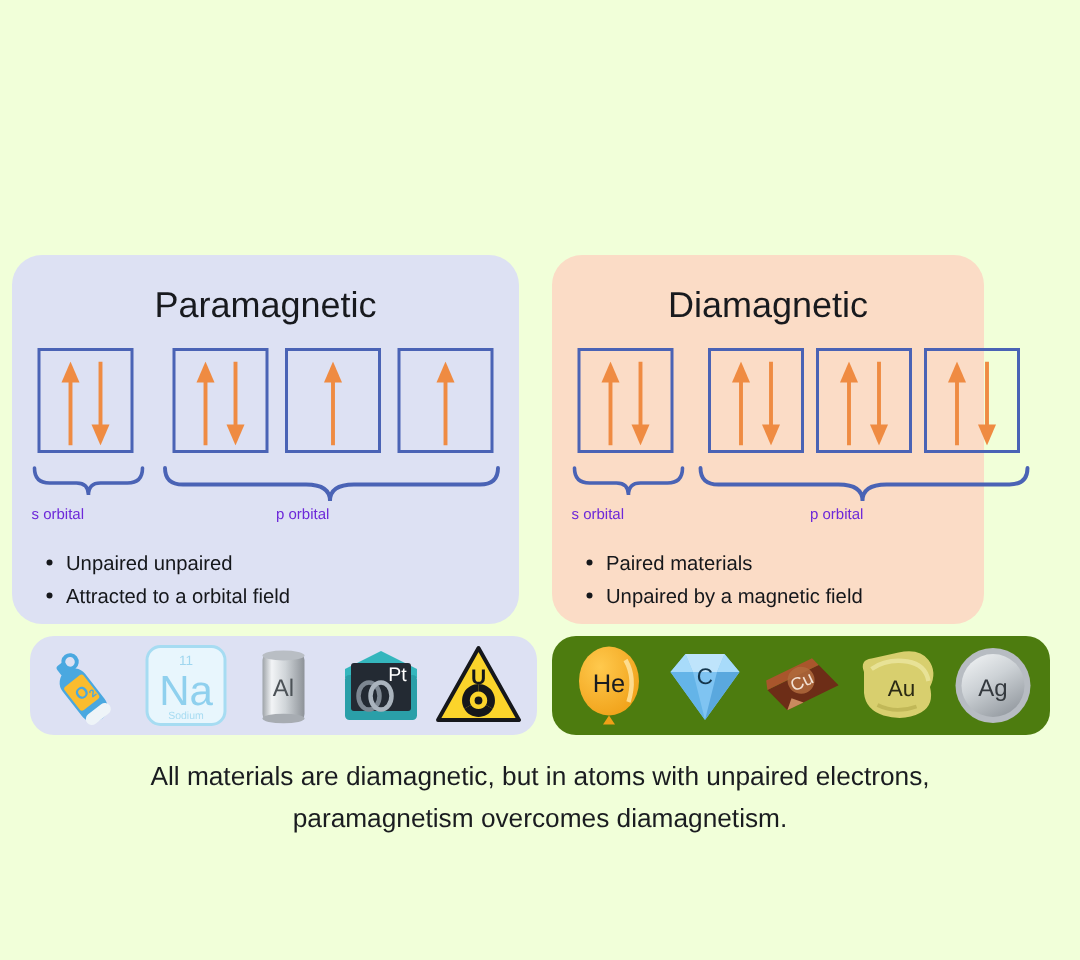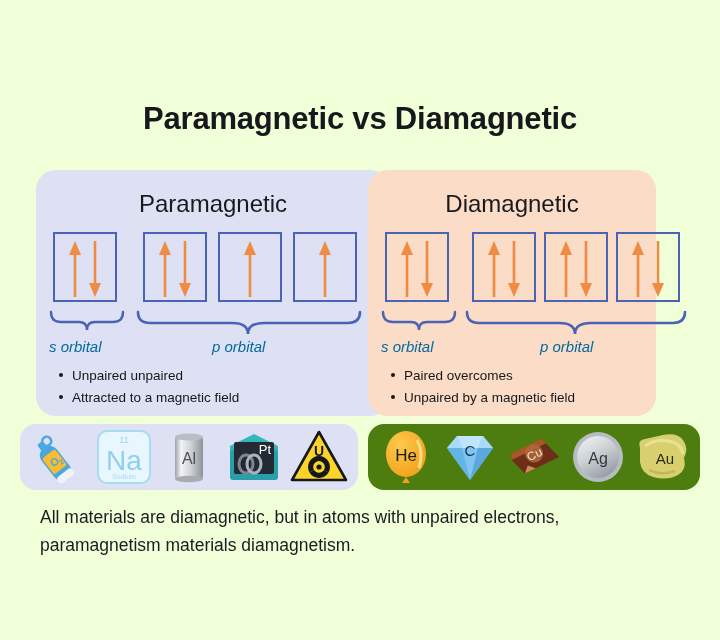--- a/index.html
+++ b/index.html
@@ -21,21 +21,21 @@
     font-size:31px;font-weight:bold;
     letter-spacing:-0.2px;
     color:#17181c;
   }
 
   
   .panel{
     position:absolute;top:170px;height:246px;
     border-radius:20px;
   }
-  .panel.left{left:36px;width:338px;background:#dde1f3;padding-left:16px;}
+  .panel.left{left:8px;width:338px;background:#dde1f3;}
   .panel.right{left:368px;width:288px;background:#fbdcc6;}
 
   .panel-heading{
     position:absolute;left:0;top:20px;width:100%;
     text-align:center;font-size:24px;color:#181a1e;
   }
 
   
   .orb-row{position:absolute;top:62px;left:0;width:100%;height:74px;}
   .obox{
@@ -52,21 +52,21 @@
   .arrow.up{left:13px;}
   .arrow.down{right:13px;}
   .arrow.solo{left:50%;margin-left:-7px;}
 
   
   .brace{position:absolute;}
   .brace svg{display:block;}
 
   
   .orb-label{
-    position:absolute;font-style:italic;font-size:15px;color:#0369a1;
+    position:absolute;font-size:10px;color:#6d28d9;
   }
 
   
   .bullets{
     position:absolute;left:20px;top:196px;
     font-size:13.5px;line-height:19px;color:#15171b;
   }
   .bullets .bullet{position:relative;padding-left:16px;margin-bottom:3px;}
   .bullets .bullet .dot{
     position:absolute;left:3px;top:7px;width:4px;height:4px;
@@ -80,33 +80,32 @@
     padding:0 6px;box-sizing:border-box;
   }
   .strip.left{left:20px;width:338px;background:#dde1f3;}
   .strip.right{left:368px;width:332px;background:#4d7c0f;}
   .icon-cell{width:58px;height:58px;position:relative;flex:0 0 auto;}
   .icon-cell svg{display:block;width:58px;height:58px;}
 
   
   .caption{
     position:absolute;left:40px;top:503px;width:640px;
-    text-align:left;font-size:17.5px;line-height:28px;color:#1a1c20;
+    text-align:center;font-size:17.5px;line-height:28px;color:#1a1c20;
   }
 
   
   .logo{position:absolute;left:556px;top:573px;width:148px;height:58px;}
   .logo svg{display:block;width:148px;height:58px;}
 </style>
 </head>
 <body>
 
 <div class="page">
 
-  <div class="title">Paramagnetic vs Diamagnetic</div>
 
   <div class="panel left">
     <div class="panel-heading">Paramagnetic</div>
 
     <div class="orb-row">
 
       <div class="obox" style="left:17px">
         <div class="arrows">
           <span class="arrow up">
             <svg viewBox="0 0 14 56">
@@ -170,21 +169,21 @@
       <svg width="226" height="26" viewBox="0 0 226 26">
         <path d="M2 2 Q2 13 14 13 L96 13 Q112 13 112 24 Q112 13 128 13 L212 13 Q224 13 224 2" stroke="#4a63b5" stroke-width="2.6" fill="none" stroke-linecap="round"></path>
       </svg>
     </div>
 
     <div class="orb-label" style="left:13px;top:168px">s orbital</div>
     <div class="orb-label" style="left:176px;top:168px">p orbital</div>
 
     <div class="bullets">
       <div class="bullet"><span class="dot"></span><span>Unpaired unpaired</span></div>
-      <div class="bullet"><span class="dot"></span><span>Attracted to a magnetic field</span></div>
+      <div class="bullet"><span class="dot"></span><span>Attracted to a orbital field</span></div>
     </div>
   </div>
 
   <div class="panel right">
     <div class="panel-heading">Diamagnetic</div>
 
     <div class="orb-row">
       <div class="obox" style="left:17px">
         <div class="arrows">
           <span class="arrow up">
@@ -259,21 +258,21 @@
     <div class="brace" style="left:97px;top:140px">
       <svg width="222" height="26" viewBox="0 0 222 26">
         <path d="M2 2 Q2 13 14 13 L94 13 Q110 13 110 24 Q110 13 126 13 L208 13 Q220 13 220 2" stroke="#4a63b5" stroke-width="2.6" fill="none" stroke-linecap="round"></path>
       </svg>
     </div>
 
     <div class="orb-label" style="left:13px;top:168px">s orbital</div>
     <div class="orb-label" style="left:172px;top:168px">p orbital</div>
 
     <div class="bullets">
-      <div class="bullet"><span class="dot"></span><span>Paired overcomes</span></div>
+      <div class="bullet"><span class="dot"></span><span>Paired materials</span></div>
       <div class="bullet"><span class="dot"></span><span>Unpaired by a magnetic field</span></div>
     </div>
   </div>
 
   <div class="strip left">
 
     <div class="icon-cell">
       <svg viewBox="0 0 58 58">
         <g transform="rotate(-38 29 29)">
           <rect x="19" y="6" width="7" height="8" rx="2" fill="#4aa8e0"></rect>
@@ -375,42 +374,42 @@
           <path d="M46 22 L52 40 L50 34 L44 16 Z" fill="#8a3d1e"></path>
           <path d="M14 40 L20 34 L26 40 Z" fill="#c98a5e"></path>
           <circle cx="31" cy="26" r="9" fill="#b06a3c" opacity="0.85"></circle>
           <text x="31" y="31" font-family="'Liberation Sans',sans-serif" font-size="12" fill="#f4e2d4" text-anchor="middle">Cu</text>
         </g>
       </svg>
     </div>
 
     <div class="icon-cell">
       <svg viewBox="0 0 58 58">
+        <path d="M7 20 Q4 12 12 11 L30 7 Q44 4 50 12 Q56 20 51 30 Q54 42 45 47 Q34 53 20 49 Q8 45 7 34 Z" fill="#d8cf6e"></path>
+        <path d="M12 18 Q22 11 36 13 Q48 15 50 26" stroke="#efe9a6" stroke-width="3" fill="none" opacity="0.7"></path>
+        <path d="M16 42 Q28 48 42 43" stroke="#b8ae4e" stroke-width="2.5" fill="none" opacity="0.7"></path>
+        <text x="32" y="36" font-family="'Liberation Sans',sans-serif" font-size="15" fill="#2b2a14" text-anchor="middle">Au</text>
+      </svg>
+    </div>
+
+    <div class="icon-cell">
+      <svg viewBox="0 0 58 58">
         <defs>
           <linearGradient id="agg" x1="0" y1="0" x2="0.6" y2="1">
             <stop offset="0" stop-color="#f4f6f7"></stop>
               <stop offset="0.5" stop-color="#cdd2d6"></stop>
             <stop offset="1" stop-color="#9aa0a6"></stop>
           </linearGradient>
         </defs>
         <circle cx="29" cy="29" r="25" fill="#b7bcc2"></circle>
         <circle cx="29" cy="29" r="21" fill="url(#agg)"></circle>
         <text x="29" y="36" font-family="'Liberation Sans',sans-serif" font-size="16" fill="#34393e" text-anchor="middle">Ag</text>
       </svg>
     </div>
-
-    <div class="icon-cell">
-      <svg viewBox="0 0 58 58">
-        <path d="M7 20 Q4 12 12 11 L30 7 Q44 4 50 12 Q56 20 51 30 Q54 42 45 47 Q34 53 20 49 Q8 45 7 34 Z" fill="#d8cf6e"></path>
-        <path d="M12 18 Q22 11 36 13 Q48 15 50 26" stroke="#efe9a6" stroke-width="3" fill="none" opacity="0.7"></path>
-        <path d="M16 42 Q28 48 42 43" stroke="#b8ae4e" stroke-width="2.5" fill="none" opacity="0.7"></path>
-        <text x="32" y="36" font-family="'Liberation Sans',sans-serif" font-size="15" fill="#2b2a14" text-anchor="middle">Au</text>
-      </svg>
-    </div>
   </div>
 
   <div class="caption">
     <div>All materials are diamagnetic, but in atoms with unpaired electrons,</div>
-    <div>paramagnetism materials diamagnetism.</div>
+    <div>paramagnetism overcomes diamagnetism.</div>
   </div>
 
 
 </div>
 
 </body></html>

